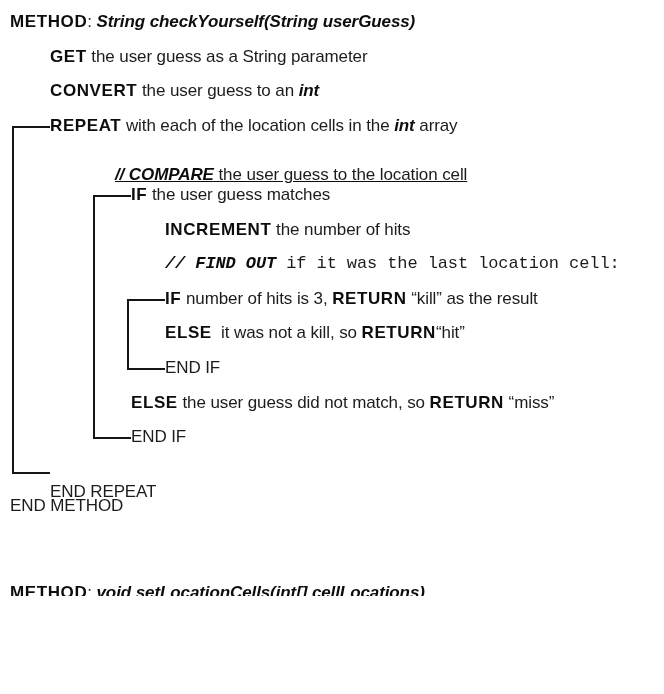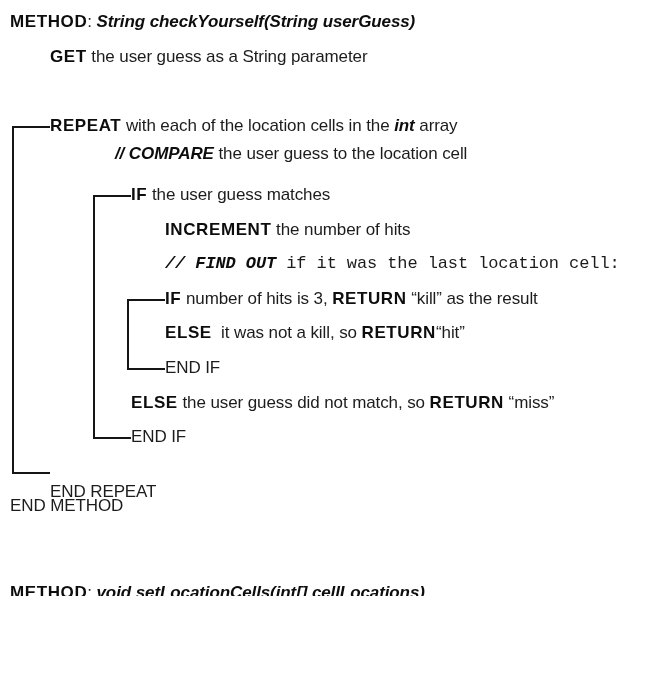--- a/index.html
+++ b/index.html
@@ -45,22 +45,23 @@
     width: 36px;
     box-sizing: content-box;
   }
 </style>
 </head>
 <body>
 
 <div class="canvas">
     <div class="pline" style="left: 10px; top: 9px;"><span class="seg seg-kw">METHOD</span><span class="seg seg-reg">: </span><span class="seg seg-bi">String checkYourself(String userGuess)</span></div>
     <div class="pline" style="left: 50px; top: 43.6px;"><span class="seg seg-kw">GET</span><span class="seg seg-reg"> the user guess as a String parameter</span></div>
+    <div class="pline" style="left: 50px; top: 78.2px;"><span class="seg seg-kw">CONVERT</span><span class="seg seg-reg"> the user guess to an </span><span class="seg seg-bi">int</span></div>
     <div class="pline" style="left: 50px; top: 112.8px;"><span class="seg seg-kw">REPEAT</span><span class="seg seg-reg"> with each of the location cells in the </span><span class="seg seg-bi">int</span><span class="seg seg-reg"> array</span></div>
-    <div class="pline" style="left: 115px; top: 141px;"><span class="seg seg-bi">// COMPARE</span><span class="seg seg-reg"> the user guess to the location cell</span></div>
+    <div class="pline" style="left: 115px; top: 162px; text-decoration: underline;"><span class="seg seg-bi">// COMPARE</span><span class="seg seg-reg"> the user guess to the location cell</span></div>
     <div class="pline" style="left: 131px; top: 182px;"><span class="seg seg-kw">IF</span><span class="seg seg-reg"> the user guess matches</span></div>
     <div class="pline" style="left: 165px; top: 216.6px;"><span class="seg seg-kw">INCREMENT</span><span class="seg seg-reg"> the number of hits</span></div>
     <div class="pline" style="left: 165px; top: 251.2px; font-family: Liberation Mono, monospace;"><span class="seg seg-bi">// FIND OUT</span><span class="seg seg-reg"> if it was the last location cell:</span></div>
     <div class="pline" style="left: 165px; top: 285.8px;"><span class="seg seg-kw">IF</span><span class="seg seg-reg"> number of hits is 3, </span><span class="seg seg-kw">RETURN</span><span class="seg seg-reg"> “kill” as the result</span></div>
     <div class="pline" style="left: 165px; top: 320.4px;"><span class="seg seg-kw">ELSE</span><span class="seg seg-reg">  it was not a kill, so </span><span class="seg seg-kw">RETURN</span><span class="seg seg-reg">“hit”</span></div>
     <div class="pline" style="left: 165px; top: 355px;"><span class="seg seg-reg">END IF</span></div>
     <div class="pline" style="left: 131px; top: 389.6px;"><span class="seg seg-kw">ELSE</span><span class="seg seg-reg"> the user guess did not match, so </span><span class="seg seg-kw">RETURN</span><span class="seg seg-reg"> “miss”</span></div>
     <div class="pline" style="left: 131px; top: 424.2px;"><span class="seg seg-reg">END IF</span></div>
     <div class="pline" style="left: 50px; top: 458.8px; margin-top: 20px;"><span class="seg seg-reg">END REPEAT</span></div>
     <div class="pline" style="left: 10px; top: 493.4px;"><span class="seg seg-reg">END METHOD</span></div>

